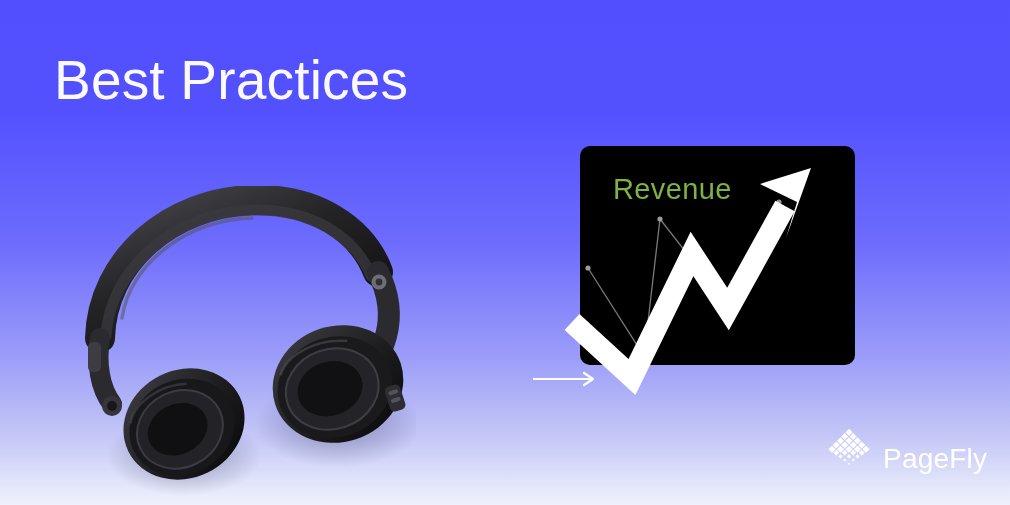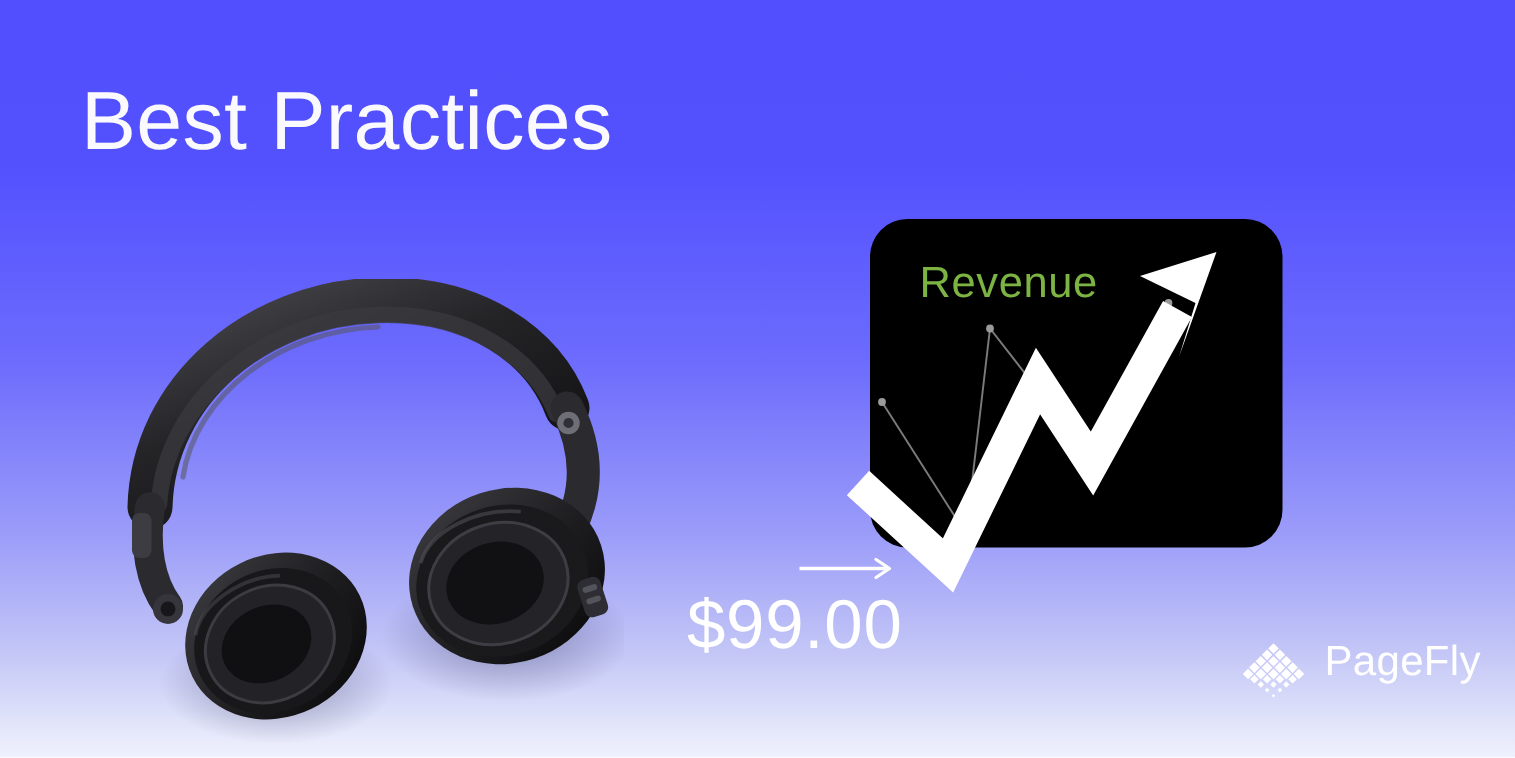--- a/index.html
+++ b/index.html
@@ -61,21 +61,21 @@
   #headphones svg { display: block; width: 100%; height: 100%; }
 
   
   #revenue-card {
     position: absolute;
     left: 580px;
     top: 146px;
     width: 275px;
     height: 219px;
     background: #000000;
-    border-radius: 25px;
+    border-radius: 10px;
   }
   #revenue-label {
     position: absolute;
     left: 33px;
     top: 29px;
     color: #7cb342;
     font-size: 29px;
     font-weight: 400;
     letter-spacing: 0.4px;
     line-height: 1;
@@ -118,21 +118,21 @@
     line-height: 1.1;
     white-space: nowrap;
   }
 
   
   #brand {
     position: absolute;
     left: 826px;
     top: 427px;
     display: flex;
-    align-items: flex-start;
+    align-items: flex-end;
     gap: 11px;
   }
   #brand-mark { width: 46px; height: 46px; display: block; }
   #brand-name {
     color: #ffffff;
     font-size: 28px;
     font-weight: 400;
     letter-spacing: 0.2px;
     line-height: 1;
   }
@@ -224,21 +224,20 @@
 
   <svg id="arrow-overlay" viewBox="0 0 275 245" xmlns="http://www.w3.org/2000/svg" aria-hidden="true">
     <path d="M-8 176 L 52 231 L 112 108 L 148 163 L 205 60" fill="none" stroke="#ffffff" stroke-width="22" stroke-linejoin="miter" stroke-linecap="butt"></path>
     <path d="M231 22 L 180 38 L 217 56 L 206 92 Z" fill="#ffffff"></path>
   </svg>
 
   <svg id="price-arrow" viewBox="0 0 70 18" xmlns="http://www.w3.org/2000/svg" aria-hidden="true">
     <line x1="2" y1="9" x2="60" y2="9" stroke="#ffffff" stroke-width="2.2"></line>
     <polyline points="53,3 62,9 53,15" fill="none" stroke="#ffffff" stroke-width="2.2" stroke-linecap="round" stroke-linejoin="round"></polyline>
   </svg>
-  <div id="price">$99.00</div>
 
   <div id="brand">
     <svg id="brand-mark" viewBox="0 0 46 46" xmlns="http://www.w3.org/2000/svg" aria-hidden="true">
       <g fill="#ffffff" transform="translate(23,23) rotate(45) translate(-15,-15)">
         <rect x="0" y="0" width="5" height="5"></rect>
         <rect x="6" y="0" width="5" height="5"></rect>
         <rect x="12" y="0" width="5" height="5"></rect>
         <rect x="18" y="0" width="5" height="5"></rect>
         <rect x="24" y="0" width="5" height="5"></rect>
 

